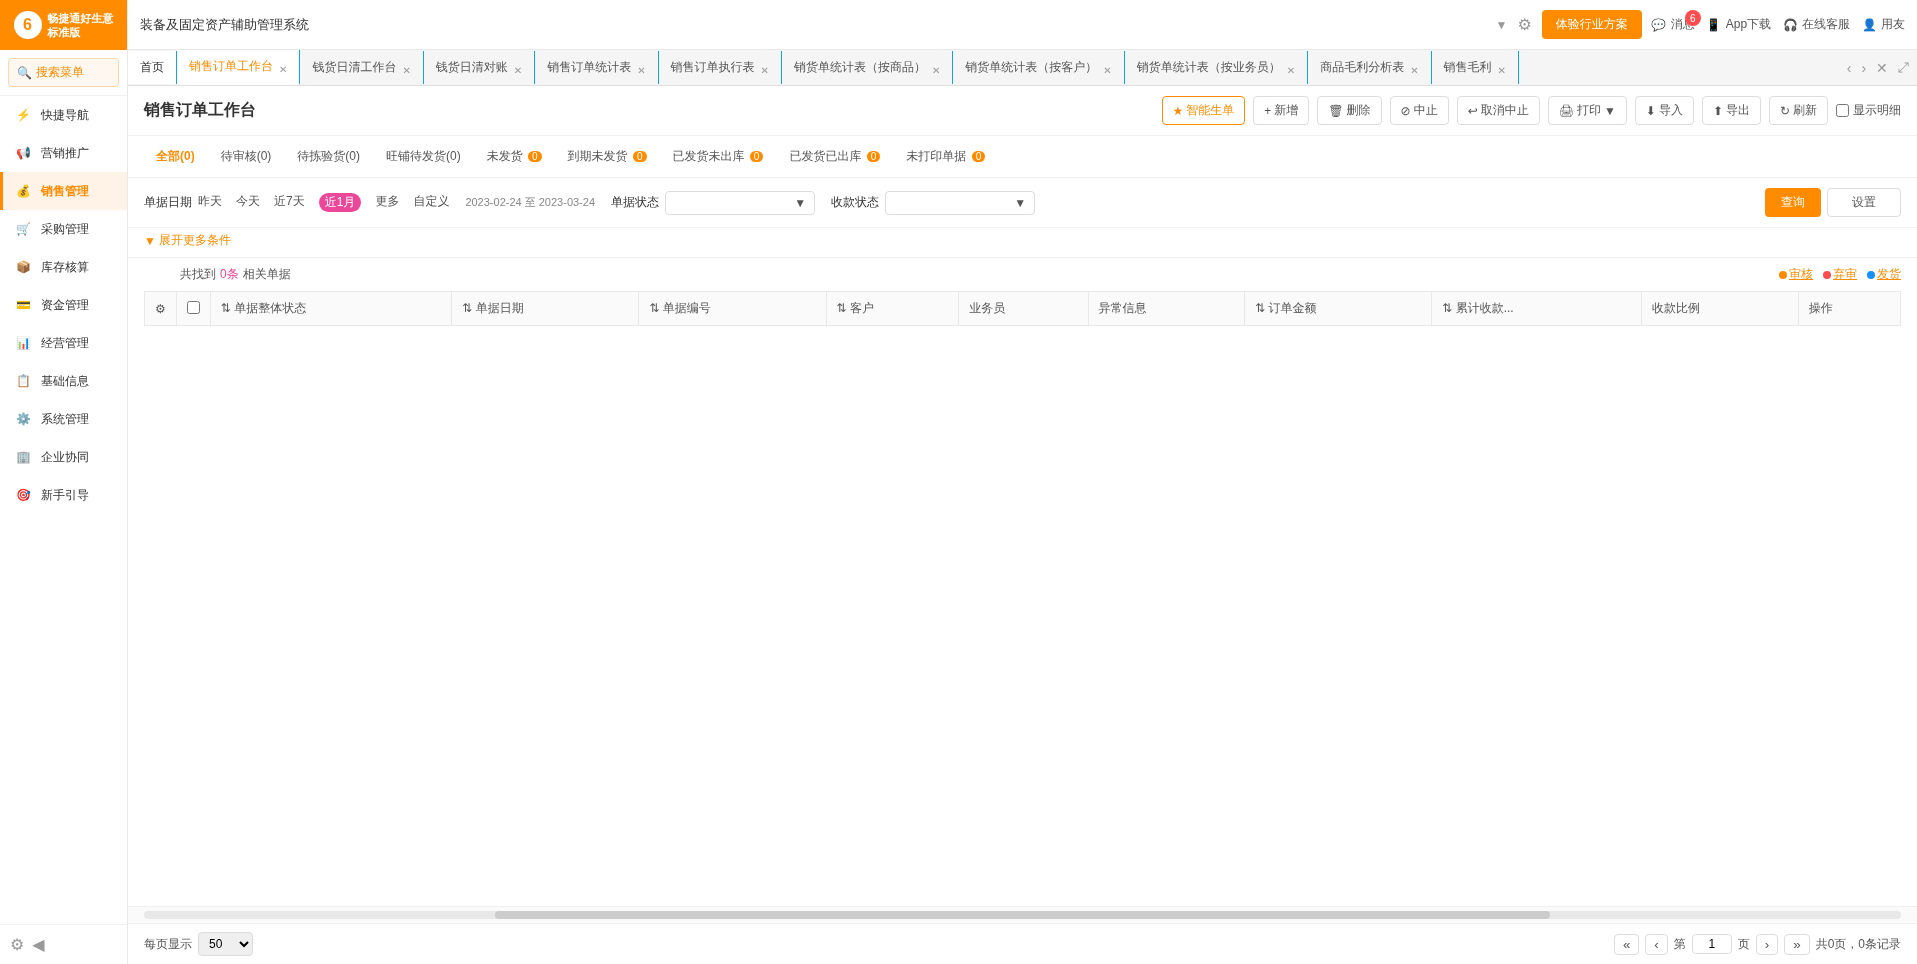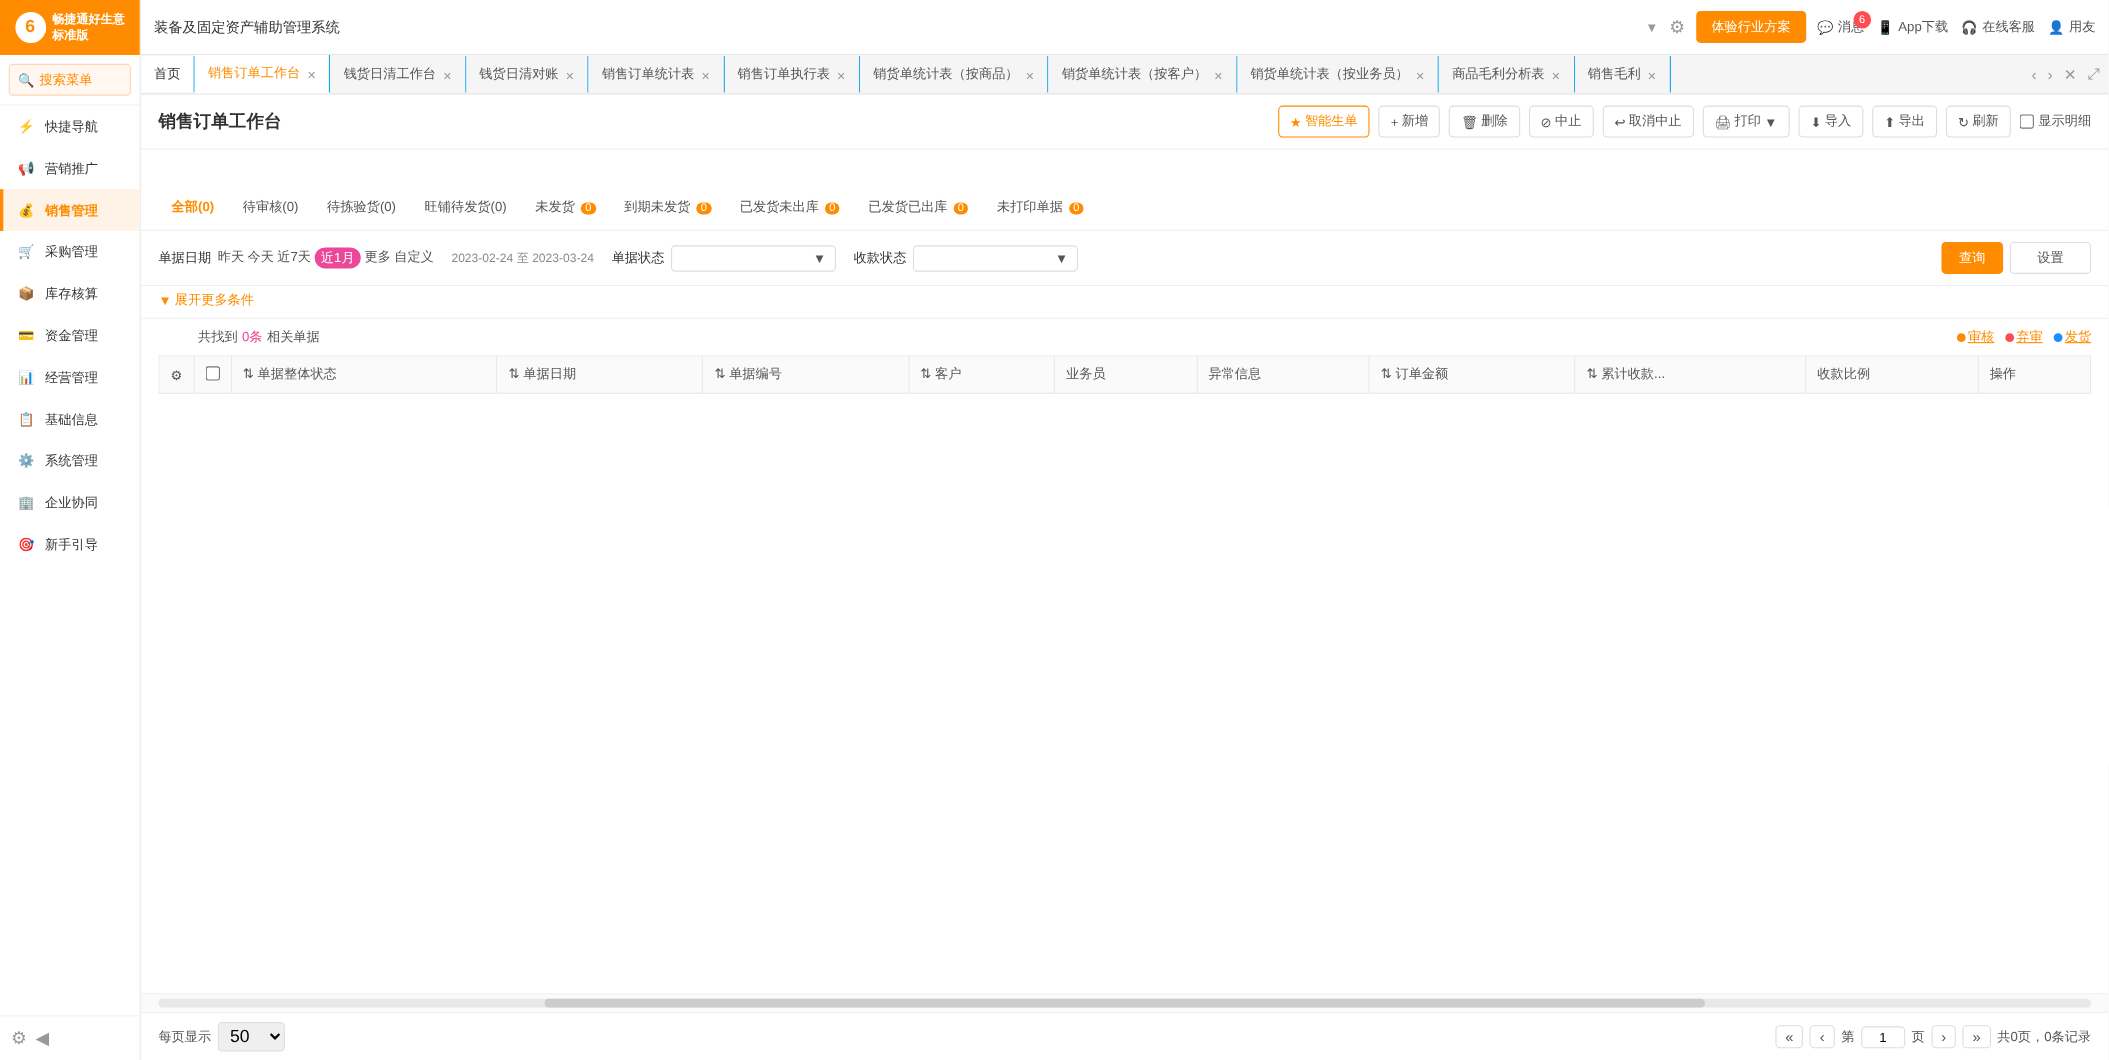--- a/index.html
+++ b/index.html
@@ -44,30 +44,30 @@
 
     
     .page-header { display: flex; align-items: center; justify-content: space-between; padding: 10px 16px; border-bottom: 1px solid #f0f0f0; flex-shrink: 0; }
     .page-title { font-size: 16px; font-weight: bold; color: #333; }
     .page-actions { display: flex; align-items: center; gap: 8px; }
     .action-btn { display: flex; align-items: center; gap: 3px; padding: 5px 10px; border: 1px solid #ddd; border-radius: 4px; background: white; cursor: pointer; font-size: 12px; color: #555; }
     .action-btn.smart { background: white; color: #ff8c00; border-color: #ff8c00; }
 
     
     .sub-tabs { display: flex; align-items: center; padding: 8px 16px; border-bottom: 1px solid #f0f0f0; gap: 2px; flex-shrink: 0; }
-    .sub-tab { padding: 4px 12px; font-size: 12px; cursor: pointer; color: #555; border-radius: 3px; margin-top: 32px; }
+    .sub-tab { padding: 4px 12px; font-size: 12px; cursor: pointer; color: #555; border-radius: 3px; }
     .sub-tab.active { color: #ff8c00; font-weight: bold; }
     .sub-tab-badge { background: #ff4d4f; color: white; border-radius: 8px; padding: 0 4px; font-size: 10px; margin-left: 2px; }
     .sub-tab-badge.orange { background: #ff8c00; }
 
     
     .filter-bar { padding: 10px 16px; display: flex; align-items: center; gap: 16px; border-bottom: 1px solid #f0f0f0; flex-shrink: 0; flex-wrap: wrap; }
     .filter-item { display: flex; align-items: center; gap: 6px; font-size: 12px; color: #555; }
     .filter-label { color: #333; white-space: nowrap; }
-    .filter-date-links { display: flex; gap: 3px; }
+    .filter-date-links { display: flex; gap: 14px; }
     .filter-date-link { color: #555; cursor: pointer; font-size: 12px; }
     .filter-date-link.active { color: #ff8c00; background: #fff3e8; padding: 1px 4px; border-radius: 2px; }
     .filter-date-range { color: #888; font-size: 11px; }
     .filter-select { border: 1px solid #ddd; border-radius: 4px; padding: 4px 8px; font-size: 12px; color: #555; min-width: 120px; display: flex; align-items: center; justify-content: space-between; cursor: pointer; }
     .filter-expand { color: #ff8c00; cursor: pointer; font-size: 12px; display: flex; align-items: center; gap: 3px; margin-left: auto; }
     .query-btn { background: #ff8c00; color: white; border: none; border-radius: 4px; padding: 5px 16px; font-size: 12px; cursor: pointer; }
     .set-btn { background: white; color: #555; border: 1px solid #ddd; border-radius: 4px; padding: 5px 24px; font-size: 12px; cursor: pointer; }
 
     
     .table-area { flex: 1; display: flex; flex-direction: column; overflow: hidden; padding: 8px 16px; }
@@ -85,21 +85,21 @@
     .data-table { width: 100%; border-collapse: collapse; font-size: 12px; }
     .data-table th { background: #fafafa; border: 1px solid #e8e8e8; padding: 8px 10px; text-align: left; color: #555; font-weight: normal; white-space: nowrap; }
     .table-scroll { flex: 1; overflow: auto; }
 
     
     .empty-state { display: flex; flex-direction: column; align-items: center; justify-content: center; flex: 1; color: #bbb; font-size: 13px; gap: 12px; }
 
     
     .pagination { display: flex; align-items: center; justify-content: space-between; padding: 8px 16px; border-top: 1px solid #f0f0f0; flex-shrink: 0; font-size: 12px; color: #555; }
     .pagination-left { display: flex; align-items: center; gap: 6px; }
-    .pagination-select { border: 1px solid #ddd; border-radius: 4px; padding: 3px 6px; font-size: 16px; }
+    .pagination-select { border: 1px solid #ddd; border-radius: 4px; padding: 3px 6px; font-size: 12px; }
     .pagination-right { display: flex; align-items: center; gap: 6px; }
     .page-btn { background: none; border: 1px solid #ddd; border-radius: 4px; padding: 2px 8px; cursor: pointer; color: #555; }
     .page-input { border: 1px solid #ddd; border-radius: 4px; padding: 2px 6px; width: 40px; text-align: center; font-size: 12px; }
 
     
     .scrollbar-area { padding: 4px 16px; background: #fafafa; border-top: 1px solid #f0f0f0; }
     .scrollbar-track { background: #e8e8e8; border-radius: 4px; height: 8px; position: relative; }
     .scrollbar-thumb { background: #ccc; border-radius: 4px; height: 8px; width: 60%; position: absolute; left: 20%; }
   </style>
 </head>

